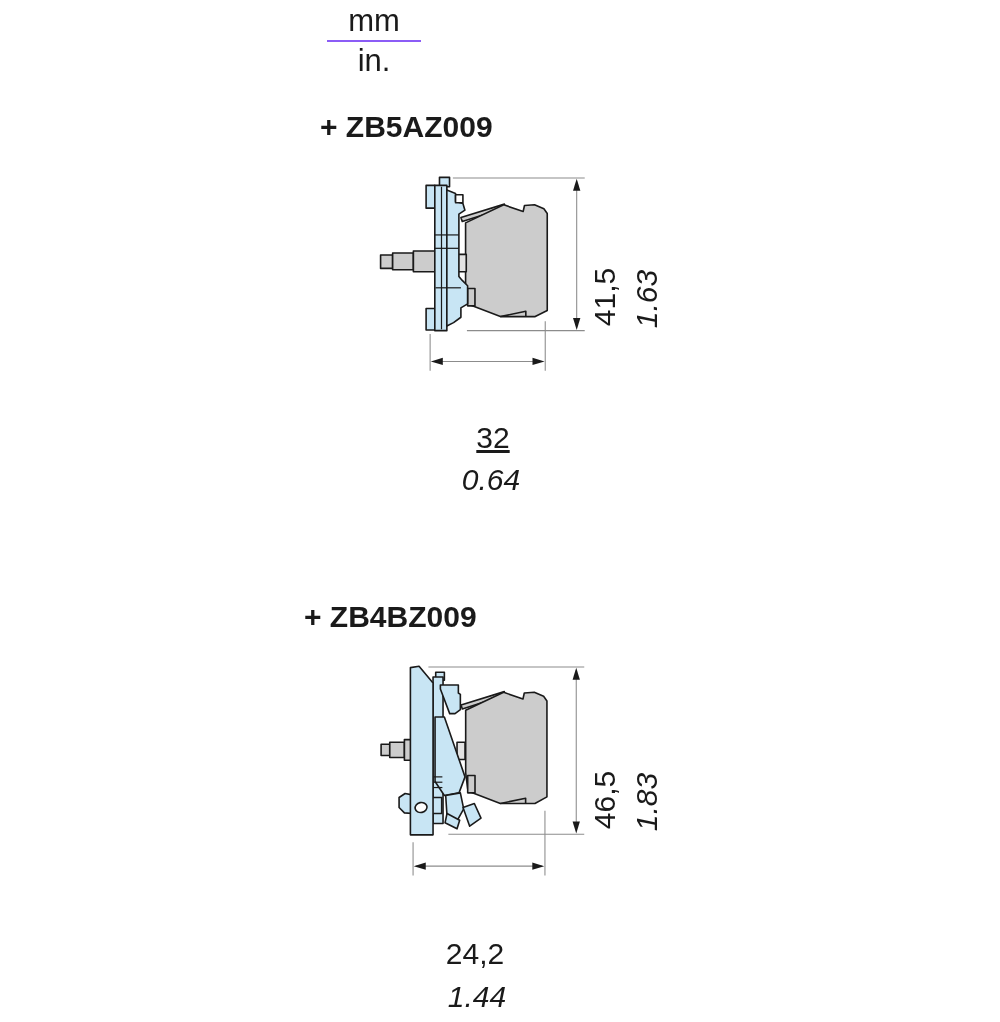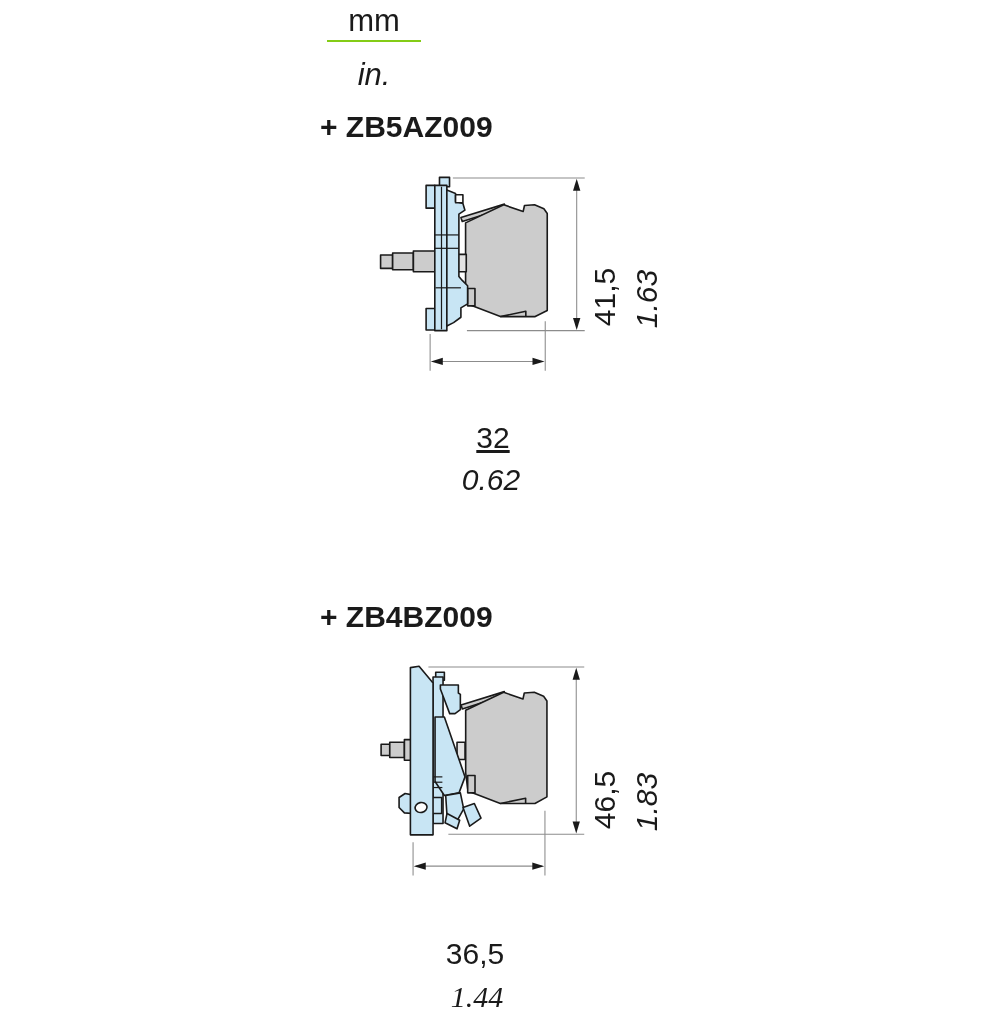--- a/index.html
+++ b/index.html
@@ -2,25 +2,25 @@
 <html><head>
 <meta charset="utf-8">
 <style>
   html,body{margin:0;padding:0;}
   body{
     width:1000px;height:1022px;position:relative;background:#ffffff;
     font-family:"Liberation Sans", sans-serif;color:#1a1a1a;overflow:hidden;
   }
   .abs{position:absolute;}
   .unit-legend{left:327px;top:4px;width:94px;text-align:center;font-size:31px;line-height:1.1;}
-  .unit-top{display:block;border-bottom:2px solid #84cc16;padding-bottom:2px;}
-  .unit-bottom{display:block;font-style:italic;padding-top:16px;}
+  .unit-top{display:block;border-bottom:2px solid #8b5cf6;padding-bottom:2px;}
+  .unit-bottom{display:block;padding-top:2px;}
   .fig-title{width:360px;text-align:left;font-weight:bold;font-size:30px;white-space:nowrap;}
   .fig1-title{left:320px;top:110px;}
-  .fig2-title{left:320px;top:600px;}
+  .fig2-title{left:304px;top:600px;}
   .dim-label{font-size:30px;white-space:nowrap;transform:translate(-50%,-50%);}
   .rot{transform:translate(-50%,-50%) rotate(-90deg);}
   .inch{font-style:italic;}
   svg{display:block;}
 </style>
 </head>
 <body>
 
 <div class="abs unit-legend">
   <span class="unit-top">mm</span>
@@ -75,21 +75,21 @@
       <path d="M622 410 L616.5 392 L627.5 392 Z"></path>
       <path d="M404 457 L422 451.5 L422 462.5 Z"></path>
       <path d="M574 457 L556 451.5 L556 462.5 Z"></path>
     </g>
   </g>
 </svg>
 
 <div class="abs dim-label rot" style="left:605px;top:297px;">41,5</div>
 <div class="abs dim-label rot inch" style="left:647px;top:299px;">1.63</div>
 <div class="abs dim-label" style="left:493px;top:438px;text-decoration:underline;">32</div>
-<div class="abs dim-label inch" style="left:491px;top:480px;">0.62</div>
+<div class="abs dim-label inch" style="left:491px;top:480px;">0.64</div>
 
 <div class="abs fig-title fig2-title">+ ZB4BZ009</div>
 
 <svg class="abs" style="left:320px;top:655px;" width="330" height="345" viewBox="320 655 330 518">
 
   <g stroke="#8c8c8c" stroke-width="1.6" fill="none">
     <path d="M400 673 H634"></path>
     <path d="M430 924 H634"></path>
     <path d="M377 936 V986"></path>
     <path d="M575 889 V986"></path>
@@ -135,14 +135,14 @@
       <path d="M622 674 L616.5 692 L627.5 692 Z"></path>
       <path d="M622 923 L616.5 905 L627.5 905 Z"></path>
       <path d="M378 972 L396 966.5 L396 977.5 Z"></path>
       <path d="M574 972 L556 966.5 L556 977.5 Z"></path>
     </g>
   </g>
 </svg>
 
 <div class="abs dim-label rot" style="left:605px;top:800px;">46,5</div>
 <div class="abs dim-label rot inch" style="left:647px;top:802px;">1.83</div>
-<div class="abs dim-label" style="left:475px;top:954px;">36,5</div>
-<div class="abs dim-label inch" style="left:477px;top:997px;font-family:Liberation Serif, serif;">1.44</div>
+<div class="abs dim-label" style="left:475px;top:954px;">24,2</div>
+<div class="abs dim-label inch" style="left:477px;top:997px;">1.44</div>
 
 </body></html>

